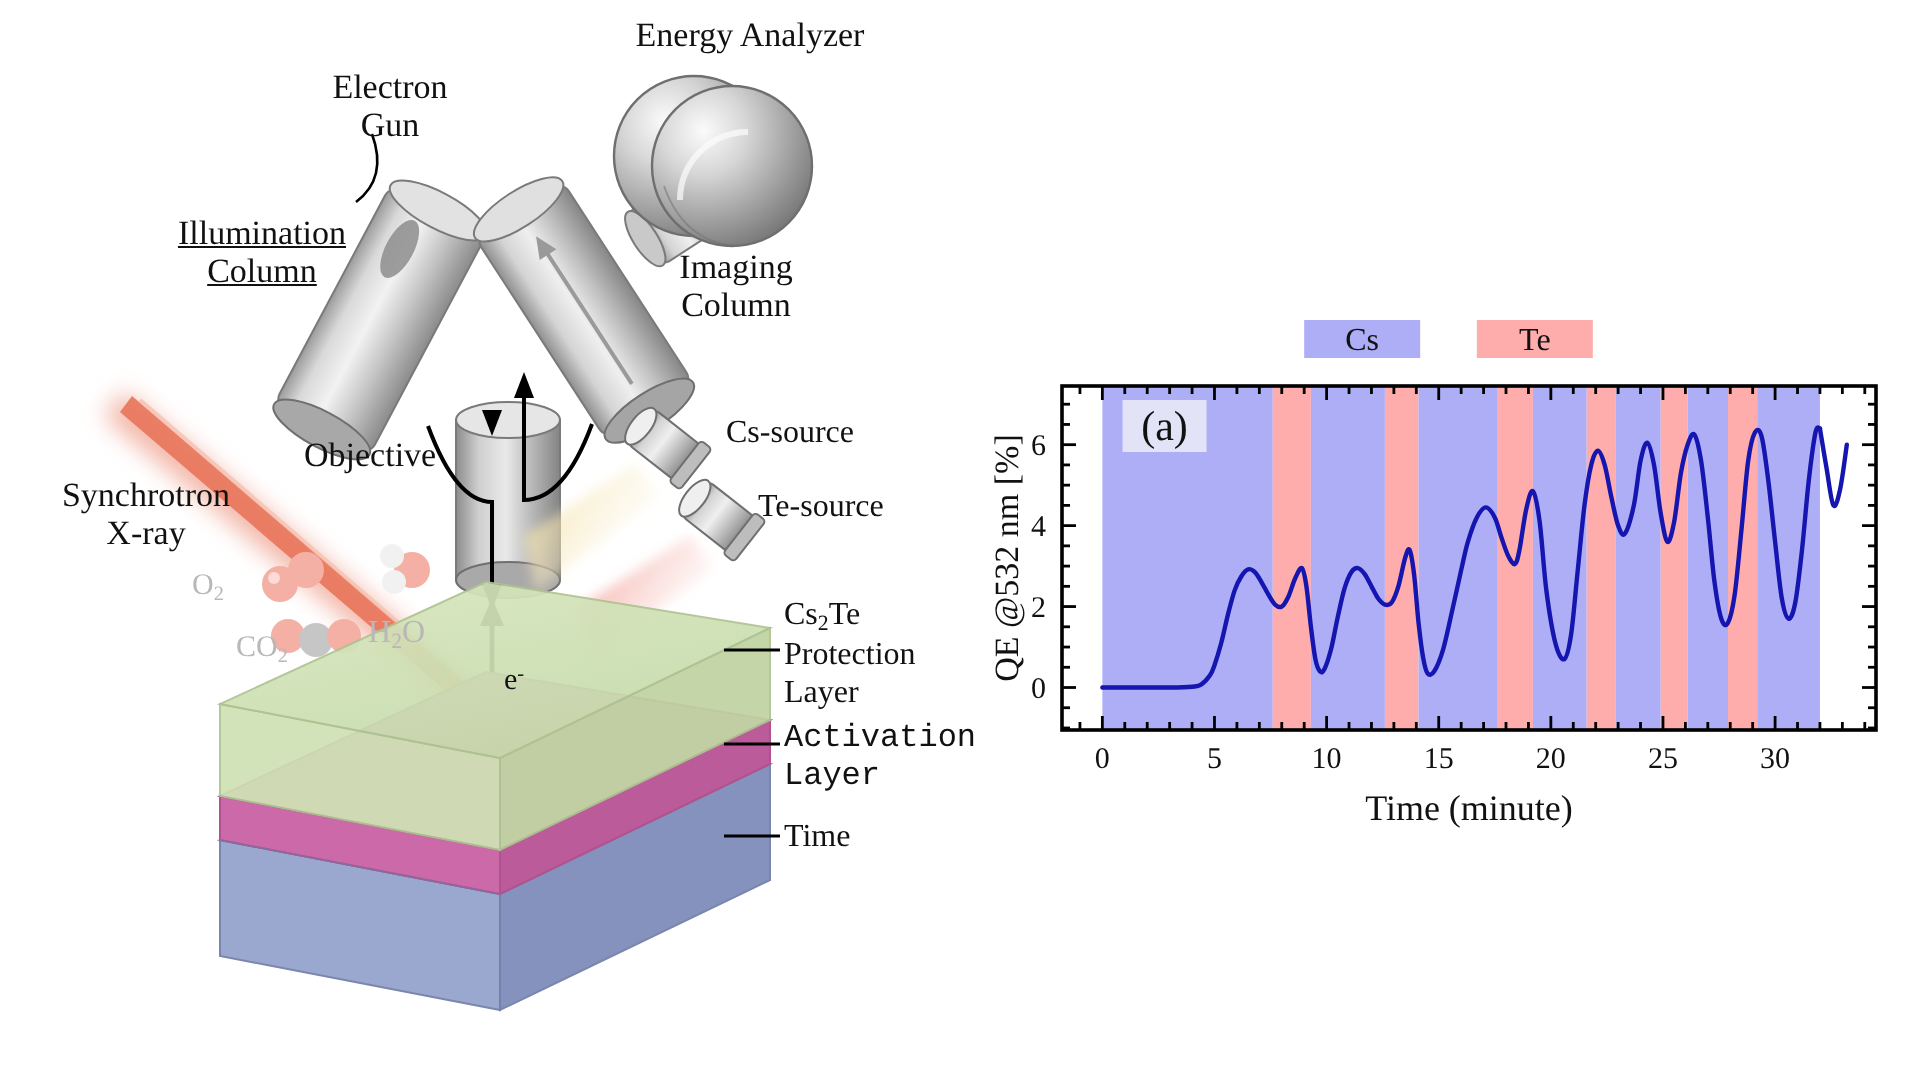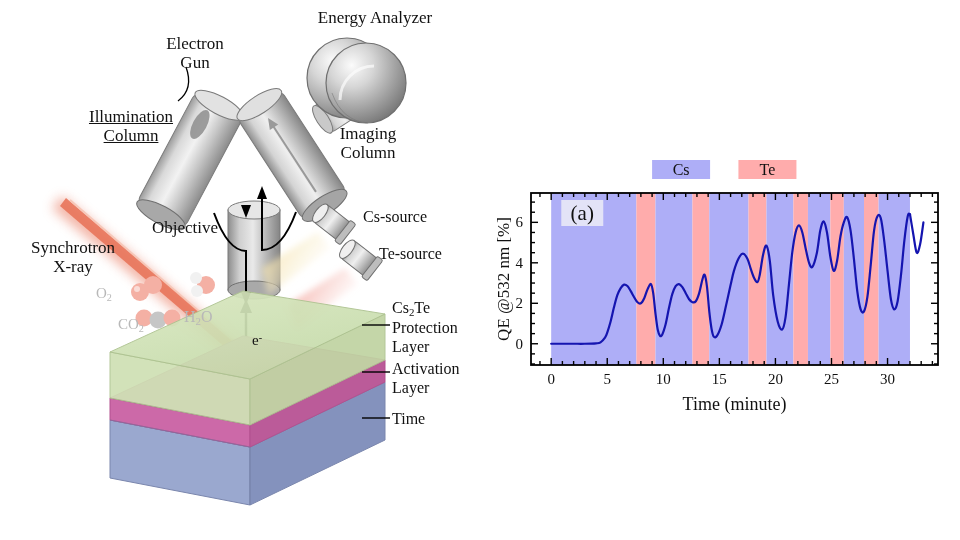--- a/index.html
+++ b/index.html
@@ -218,21 +218,21 @@
   <div class="lbl lbl-left gray" style="left:118px;top:316px;font-size:15px;"><span>CO</span><sub>2</sub></div>
 
   <div class="lbl lbl-left gray" style="left:184px;top:260px;font-size:16px;margin-top:48px;"><span>H</span><sub>2</sub><span>O</span></div>
 
   <div class="lbl lbl-left" style="left:252px;top:332px;font-size:15px;"><span>e</span><sup>-</sup></div>
 
   <div class="lbl lbl-left" style="left:392px;top:299px;font-size:16px;line-height:1.18;"><span>Cs</span><sub>2</sub><span>Te
 Protection
 Layer</span></div>
 
-  <div class="lbl lbl-left" style="left:392px;top:360px;font-size:16px;line-height:1.18;">Activation
+  <div class="lbl lbl-left" style="left:392px;top:360px;font-size:16px;line-height:1.18;font-family:Liberation Mono, monospace;">Activation
 Layer</div>
 
   <div class="lbl lbl-left" style="left:392px;top:410px;font-size:16px;">Time</div>
 
   <div id="plotwrap">
     <svg id="plotsvg" viewBox="0 0 465 275">
       <g>
           <rect x="157.09090909090912" y="10" width="58" height="19" fill="#aeaef7"></rect>
           <text x="186.09090909090912" y="25" text-anchor="middle" font-family="&quot;Liberation Serif&quot;, serif" font-size="16" fill="#111">Cs</text>
           <rect x="243.42424242424244" y="10" width="58" height="19" fill="#ffacac"></rect>

